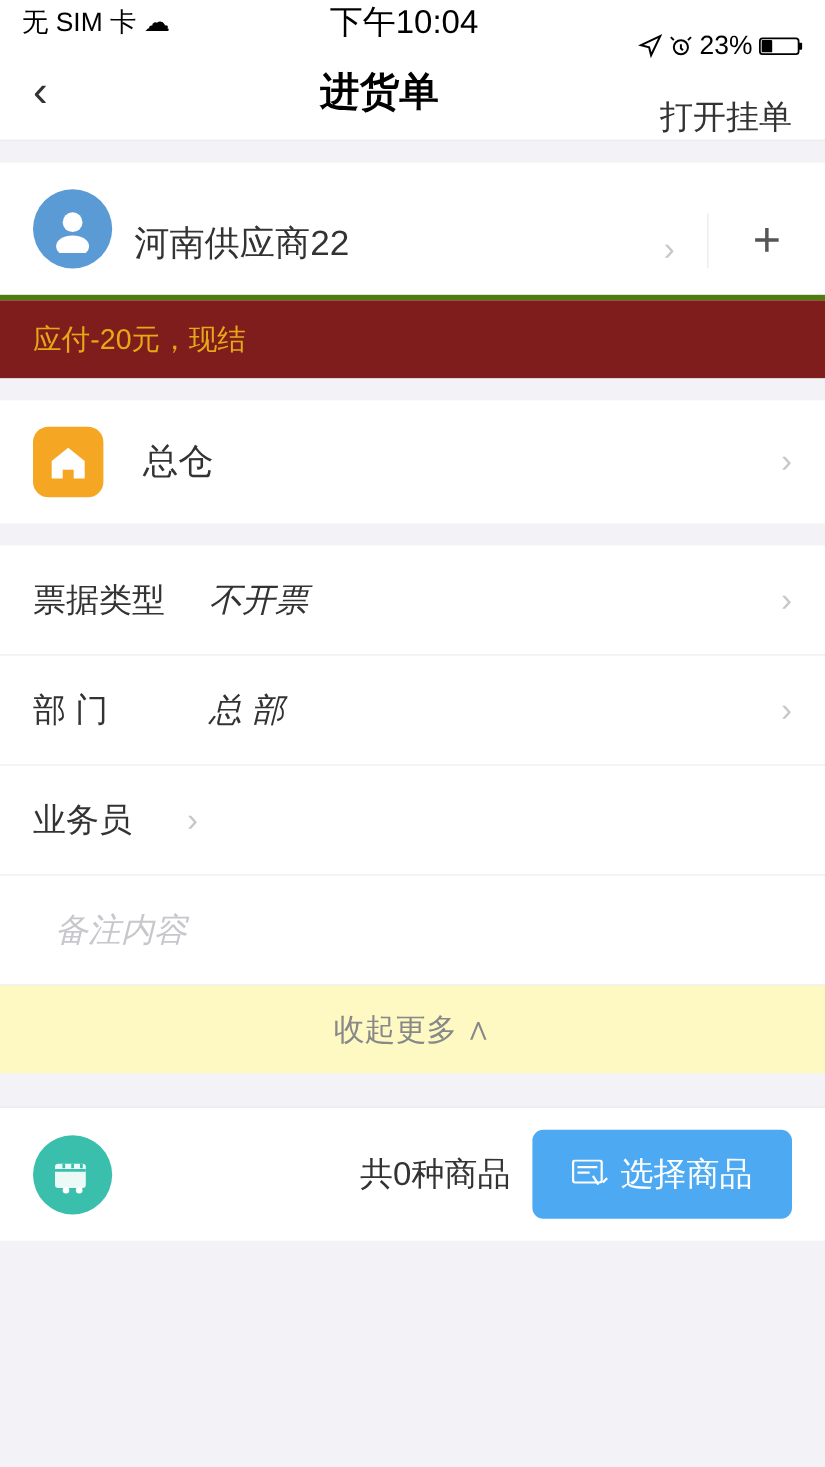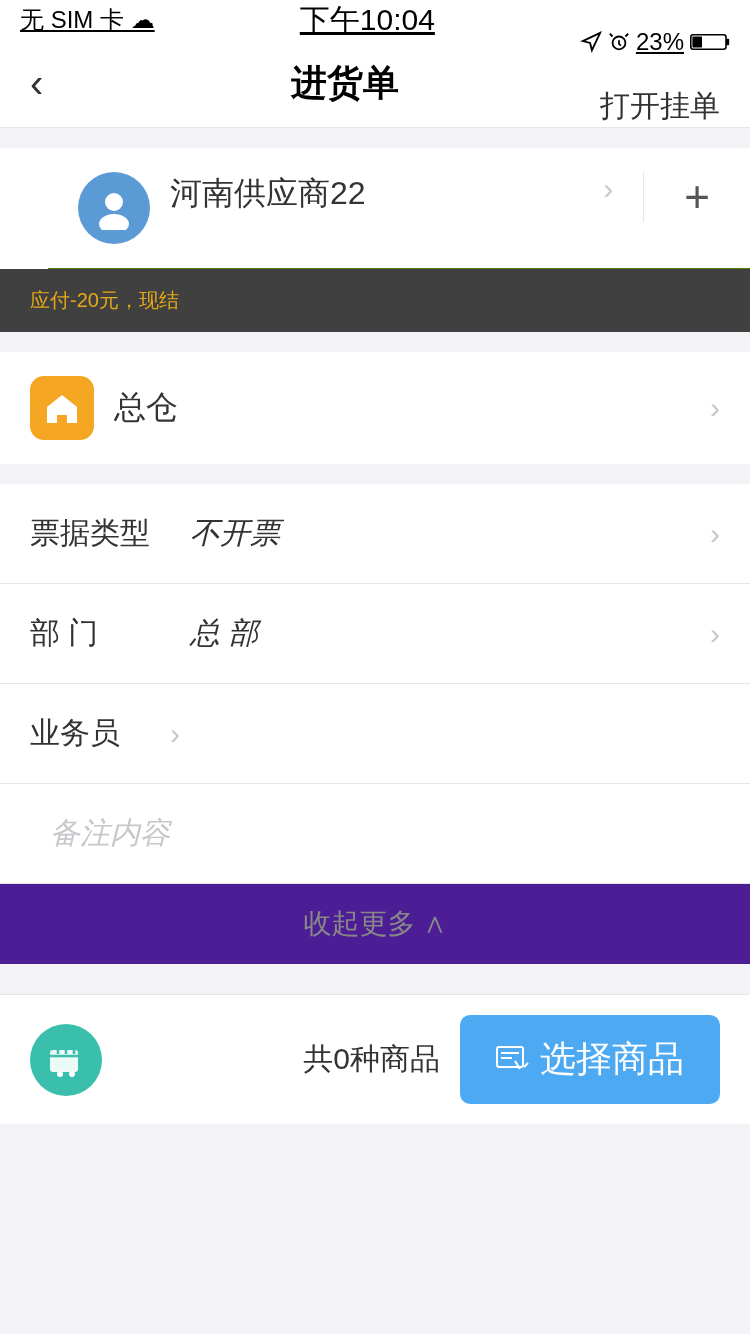--- a/index.html
+++ b/index.html
@@ -17,21 +17,20 @@
     .status-bar {
       width: 100%;
       height: 40px;
       background: #fff;
       display: flex;
       align-items: center;
       justify-content: space-between;
       padding: 0 20px;
       font-size: 24px;
       color: #000;
-      text-decoration: underline;
     }
     .status-left { display: flex; align-items: center; gap: 8px; }
     .status-center { font-size: 30px; font-weight: 500; }
     .status-right { display: flex; align-items: center; gap: 6px; font-size: 24px; margin-top: 43px; }
 
     
     .nav-bar {
       width: 100%;
       height: 88px;
       background: #fff;
@@ -66,26 +65,25 @@
     }
 
     
     .card {
       background: #fff;
     }
 
     
     .supplier-row {
       display: flex;
-      align-items: flex-start;
+      align-items: flex-end;
       padding: 24px 30px;
       background: #fff;
-      border-bottom: 1px solid #4d7c0f;
+      border-bottom: 5px solid #4d7c0f;
       gap: 20px;
-      margin-left: 48px;
     }
     .supplier-avatar {
       width: 72px;
       height: 72px;
       border-radius: 50%;
       background: #5b9bd5;
       display: flex;
       align-items: center;
       justify-content: center;
       flex-shrink: 0;
@@ -108,23 +106,23 @@
     }
     .add-btn {
       font-size: 44px;
       color: #555;
       padding: 0 10px;
       cursor: pointer;
     }
 
     
     .notice-bar {
-      background: #404040;
+      background: #7f1d1d;
       padding: 18px 30px;
-      font-size: 20px;
+      font-size: 26px;
       color: #e6a817;
     }
 
     
     .warehouse-row {
       display: flex;
       align-items: center;
       padding: 24px 30px;
       background: #fff;
       gap: 20px;
@@ -137,20 +135,21 @@
       display: flex;
       align-items: center;
       justify-content: center;
       flex-shrink: 0;
     }
     .warehouse-icon svg { width: 38px; height: 38px; }
     .warehouse-name {
       flex: 1;
       font-size: 32px;
       color: #333;
+      margin-left: 16px;
     }
 
     
     .form-row {
       display: flex;
       align-items: center;
       padding: 0 30px;
       height: 100px;
       background: #fff;
       border-bottom: 1px solid #e5e5ea;
@@ -172,21 +171,21 @@
     .form-value.placeholder {
       color: #c7c7cc;
     }
 
     
     .collapse-row {
       display: flex;
       align-items: center;
       justify-content: center;
       height: 80px;
-      background: #4c1d95;
+      background: #fef9c3;
       font-size: 28px;
       color: #888;
       cursor: pointer;
       gap: 8px;
     }
 
     
     .bottom-bar {
       display: flex;
       align-items: center;
@@ -207,21 +206,21 @@
       flex-shrink: 0;
     }
     .product-count {
       flex: 1;
       font-size: 30px;
       color: #333;
     }
     .select-product-btn {
       background: #4DA9F2;
       color: #fff;
-      font-size: 36px;
+      font-size: 30px;
       padding: 20px 36px;
       border-radius: 10px;
       display: flex;
       align-items: center;
       gap: 10px;
       cursor: pointer;
       white-space: nowrap;
     }
   </style>
 </head>

